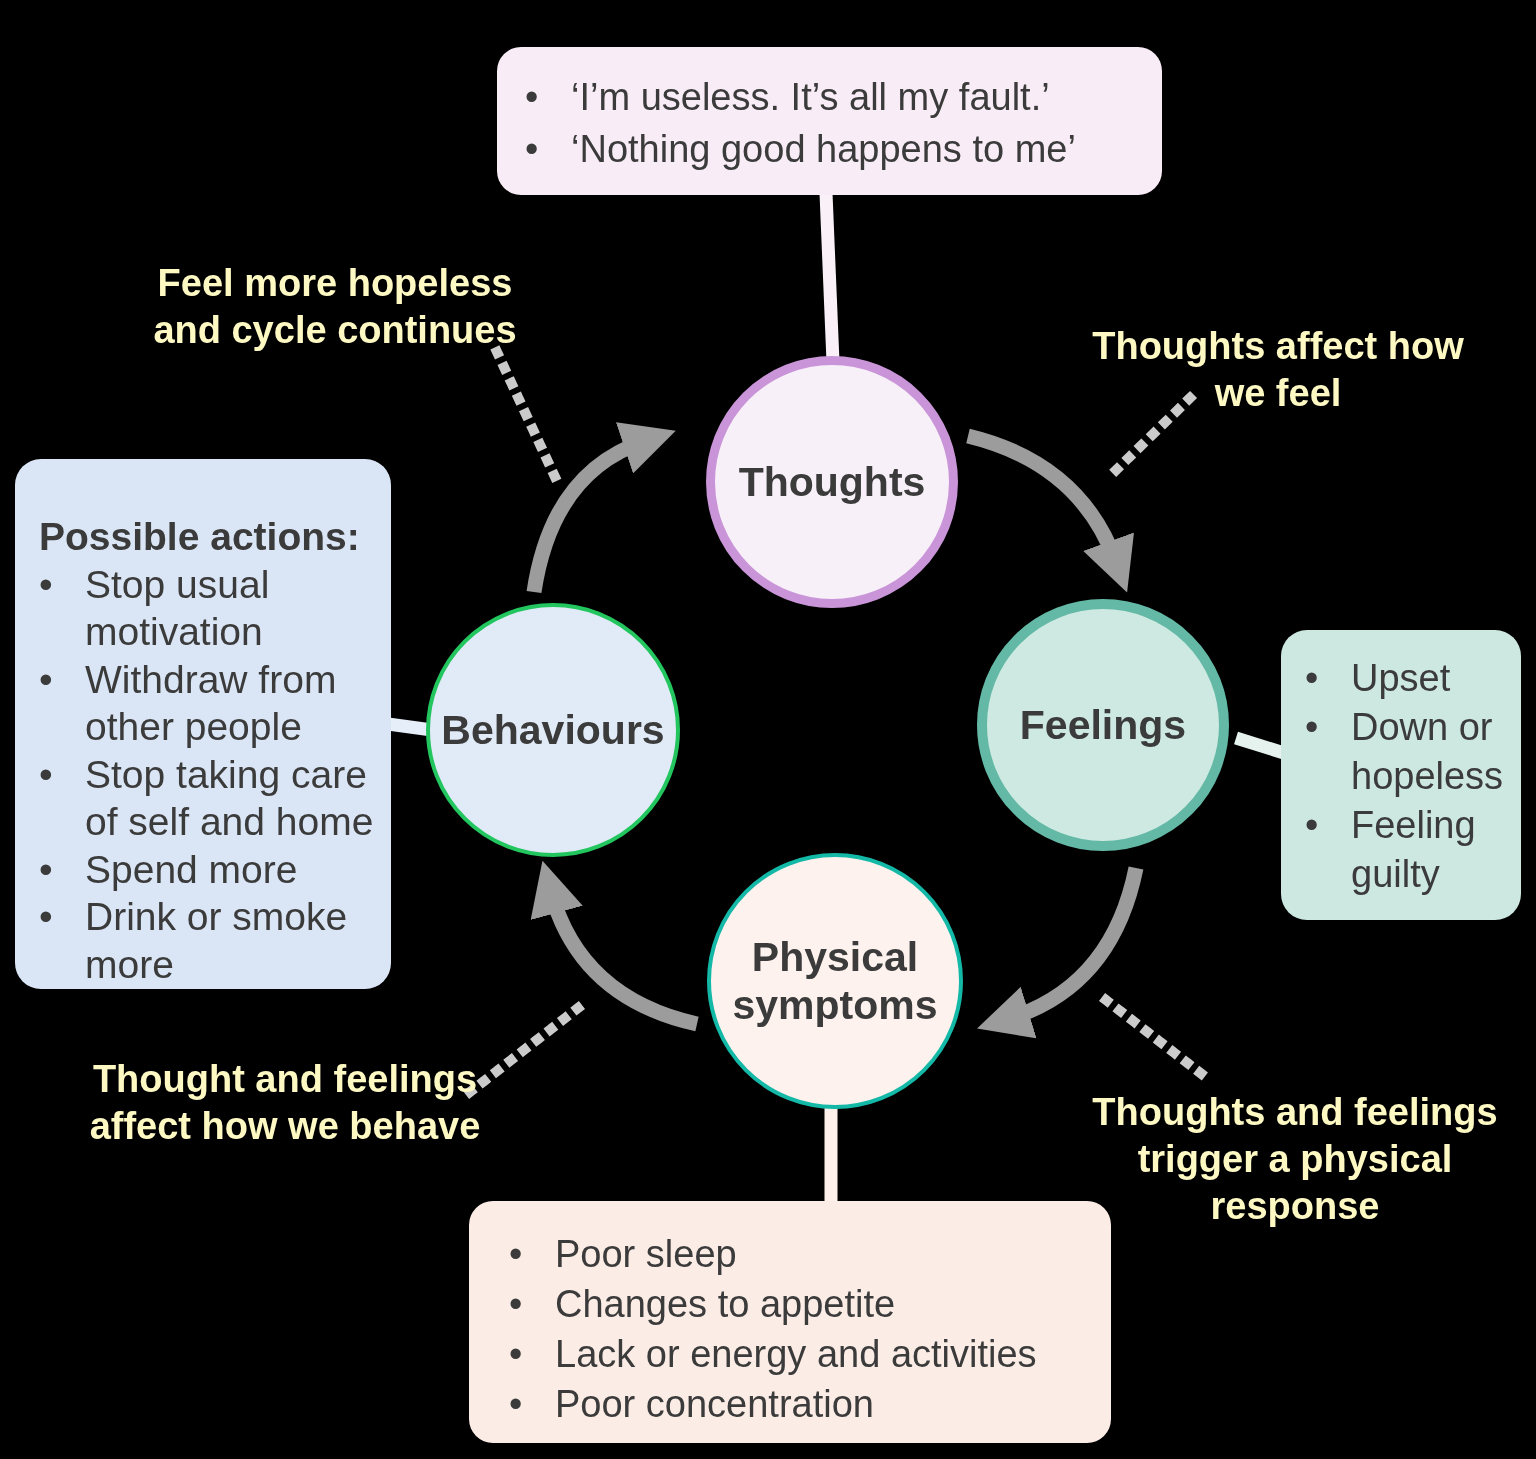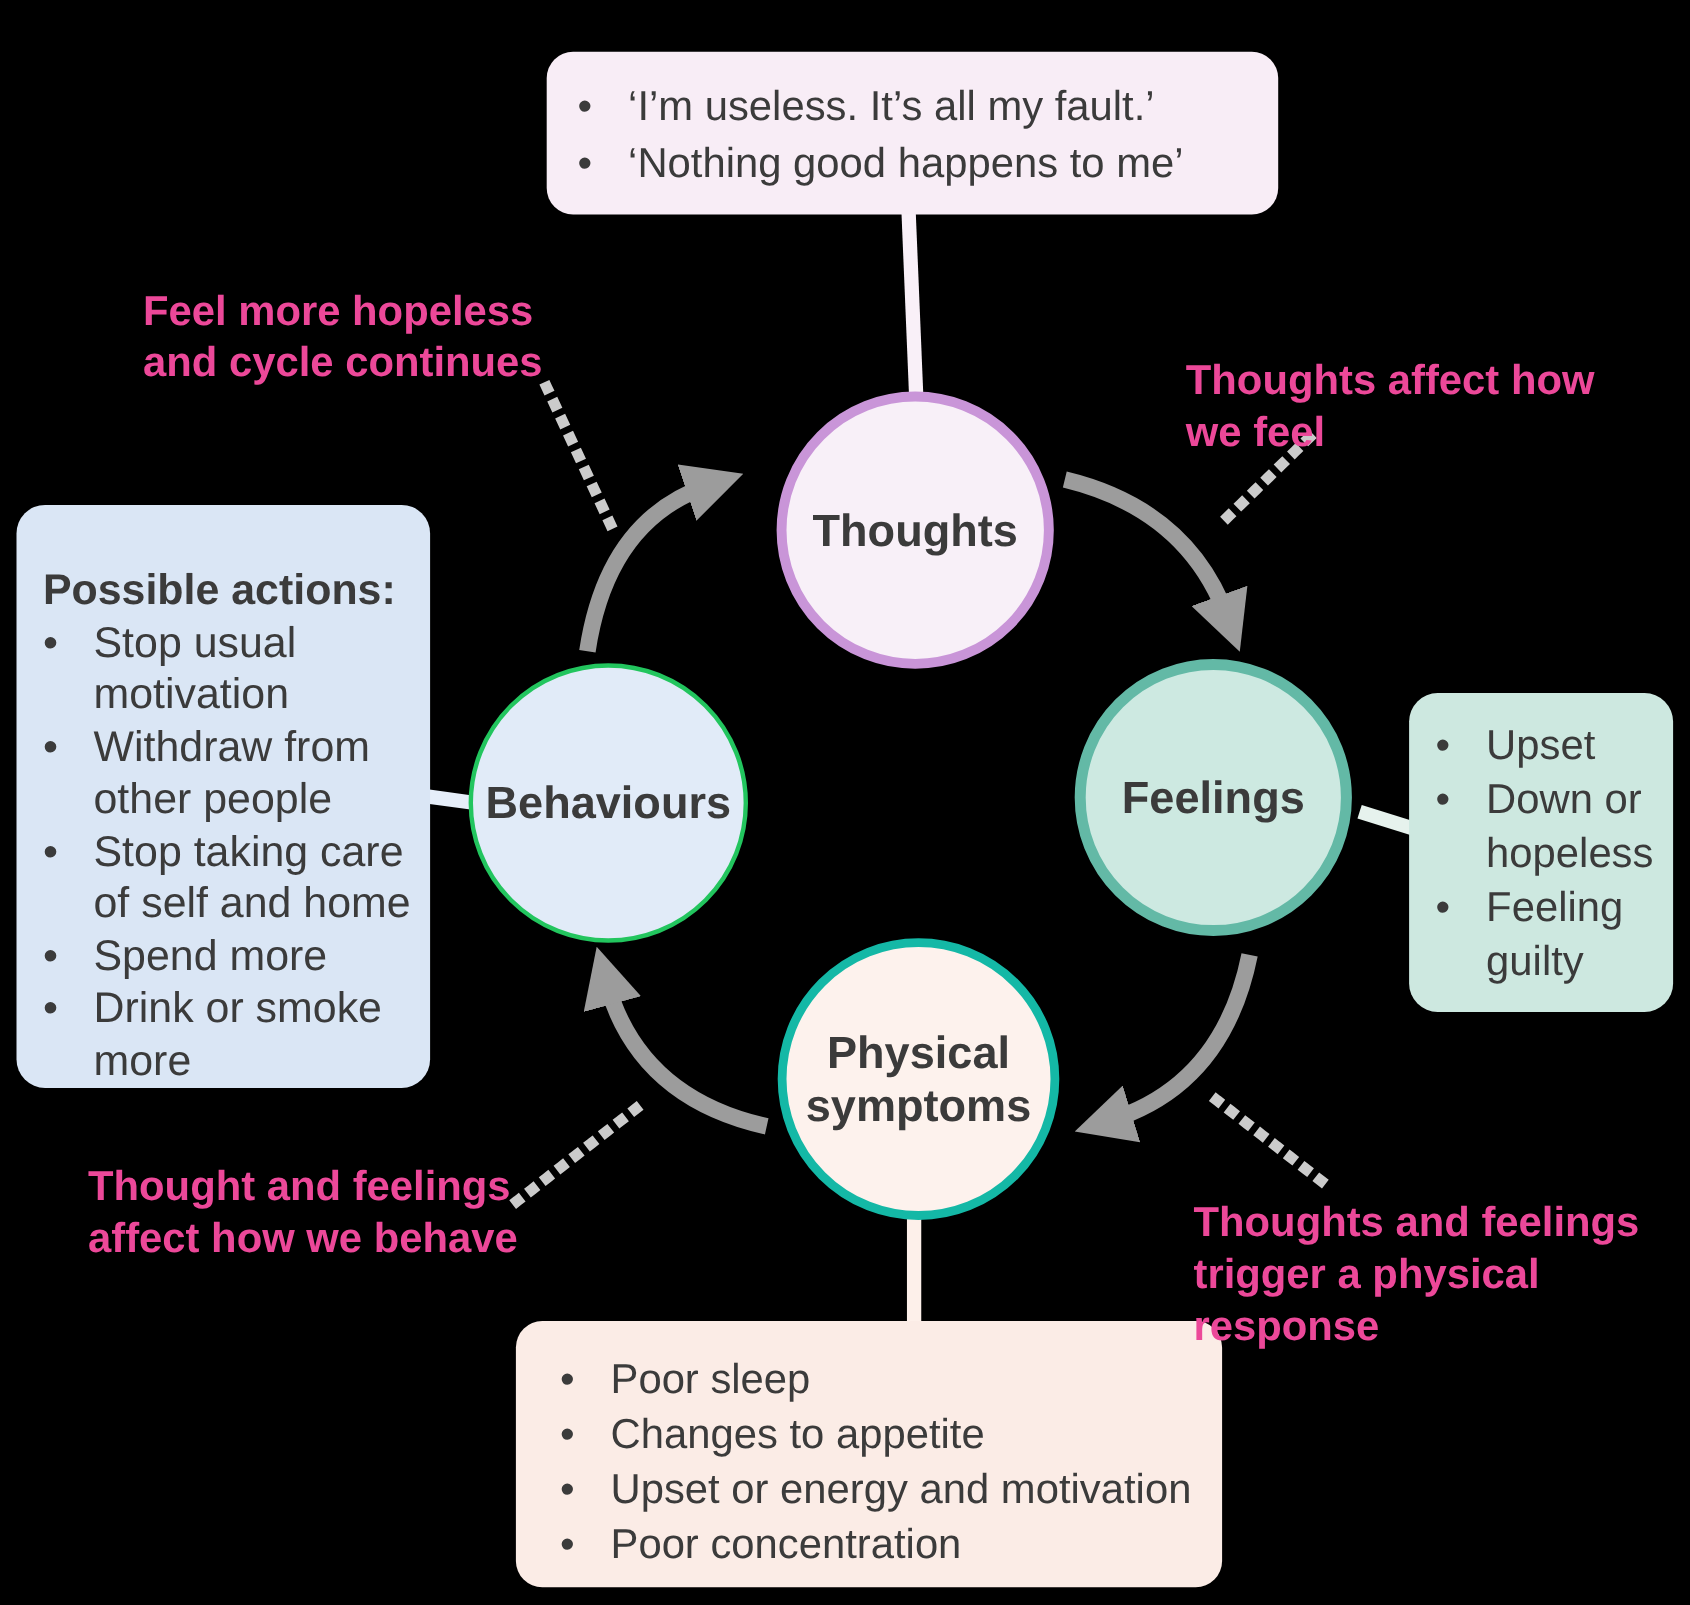--- a/index.html
+++ b/index.html
@@ -9,32 +9,32 @@
   }
   .stage svg{position:absolute;left:0;top:0;}
   .circle{
     position:absolute;border-radius:50%;display:flex;align-items:center;justify-content:center;
     box-sizing:border-box;text-align:center;
   }
   .circle .lbl{font-weight:700;font-size:41px;line-height:48px;white-space:pre-line;}
   .c-thoughts{left:706px;top:356px;width:252px;height:252px;background:#f8f0f8;border:9px solid #c995d8;}
   .c-feelings{left:977px;top:599px;width:252px;height:252px;background:#cde9e1;border:10px solid #63b9a6;}
   .c-behaviours{left:426px;top:603px;width:254px;height:254px;background:#e1ebf8;border:4px solid #22c55e;}
-  .c-physical{left:707px;top:853px;width:256px;height:256px;background:#fdf2ed;border:8px solid #14b8a6;}
+  .c-physical{left:707px;top:853px;width:256px;height:256px;background:#fdf2ed;border:4px solid #14b8a6;}
   .note{position:absolute;box-sizing:border-box;font-size:38px;line-height:50px;}
   .n-thoughts{left:497px;top:47px;width:665px;height:148px;background:#f8edf6;border-radius:24px;padding:24px 24px 0 28px;line-height:52px;}
   .n-feelings{left:1281px;top:630px;width:240px;height:290px;background:#cde8e0;border-radius:26px;padding:24px 12px 0 24px;line-height:49px;}
   .n-behaviours{left:15px;top:459px;width:376px;height:530px;background:#dae6f5;border-radius:26px;padding:22px 12px 0 24px;font-size:39px;line-height:47.5px;}
   .n-physical{left:469px;top:1201px;width:642px;height:242px;background:#fbece6;border-radius:24px;padding:28px 12px 0 40px;}
   .note-title{font-weight:700;margin-top:32px;}
   .bullet{display:flex;}
   .bullet .dot{flex:none;width:46px;}
   .annotation{
-    position:absolute;font-weight:700;font-size:38px;line-height:47px;color:#ec4899;
-    white-space:pre-line;
+    position:absolute;font-weight:700;font-size:38px;line-height:47px;color:#fef9c3;
+    text-align:center;white-space:pre-line;
   }
   .a-cycle{left:130px;top:260px;width:410px;}
   .a-feel{left:1078px;top:323px;width:400px;}
   .a-behave{left:80px;top:1056px;width:410px;}
   .a-trigger{left:1085px;top:1089px;width:420px;}
   .arc{stroke:#9c9c9c;stroke-width:15;fill:none;}
   .dotted{stroke:#cbcbcb;stroke-width:10;stroke-dasharray:1 16;stroke-linecap:square;fill:none;}
 </style>
 </head>
 <body>
@@ -125,21 +125,21 @@
         <div class="bullet">
           <span class="dot">•</span>
           <span>Poor sleep</span>
         </div>
         <div class="bullet">
           <span class="dot">•</span>
           <span>Changes to appetite</span>
         </div>
         <div class="bullet">
           <span class="dot">•</span>
-          <span>Upset or energy and motivation</span>
+          <span>Lack or energy and activities</span>
         </div>
         <div class="bullet">
           <span class="dot">•</span>
           <span>Poor concentration</span>
         </div>
       </div>
   </div>
 
   <div class="circle c-feelings">
     <span class="lbl">Feelings</span>

